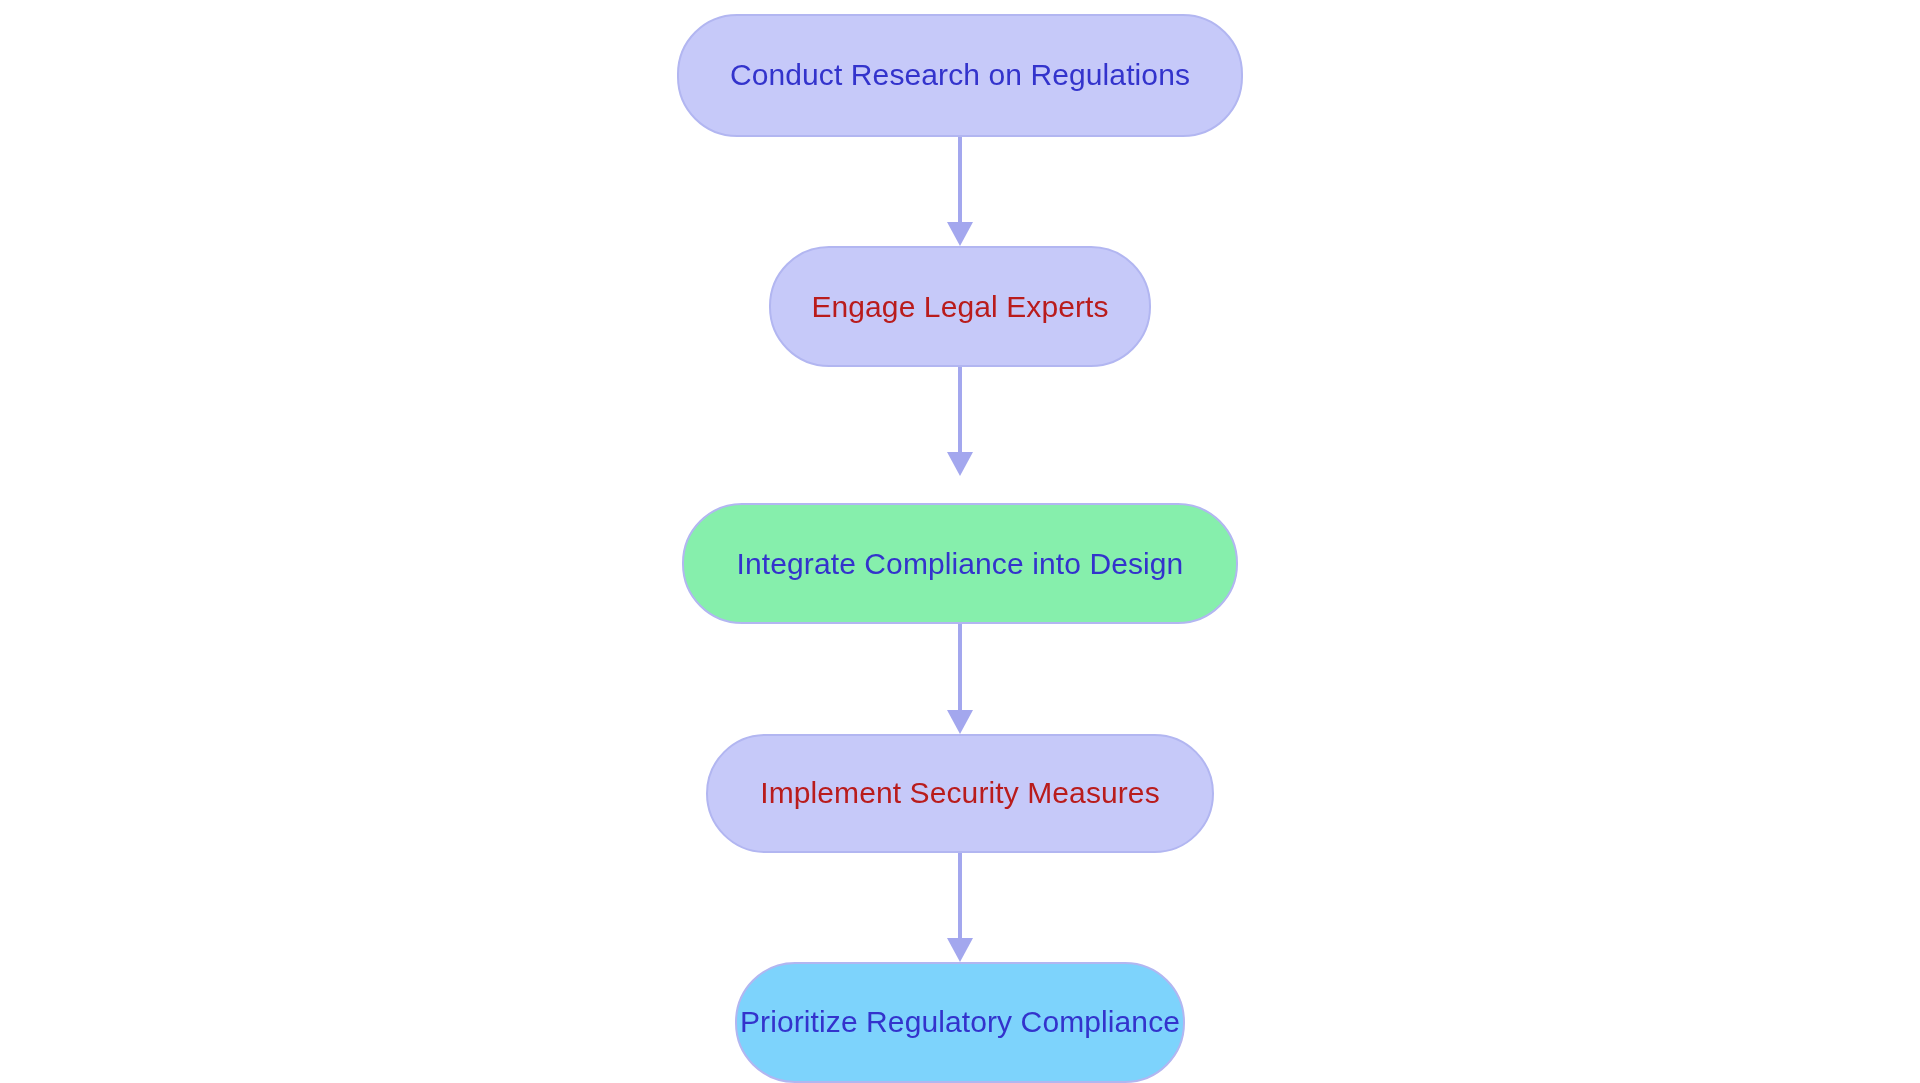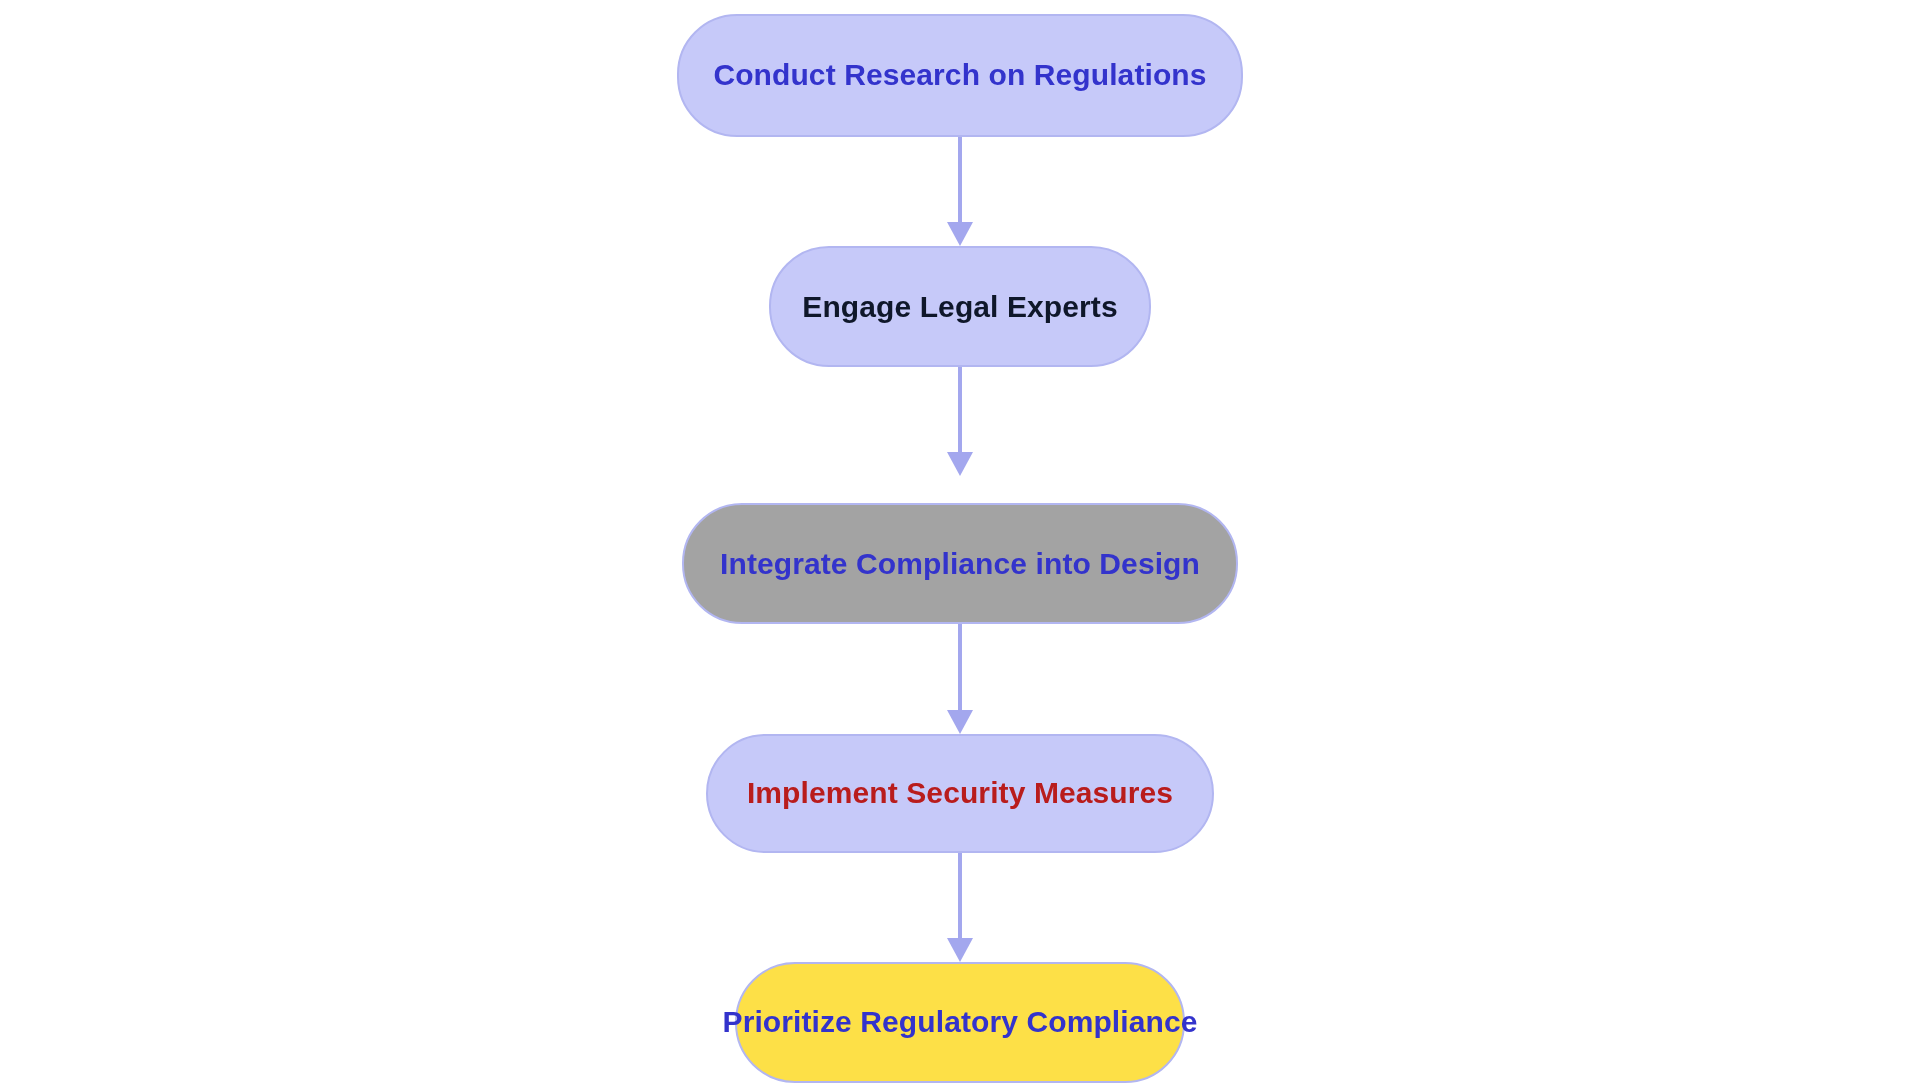--- a/index.html
+++ b/index.html
@@ -46,21 +46,21 @@
     font-weight: 400;
     letter-spacing: 0.1px;
     line-height: 1;
     white-space: nowrap;
     -webkit-font-smoothing: antialiased;
   }
 
   .node-label {
     color: #3333cc;
     font-size: 30px;
-    font-weight: 700;
+    font-weight: 400;
     white-space: nowrap;
     padding: 0 30px;
   }
 
   
   .node-1 { width: 566px; height: 124px; }
   .node-2 { width: 382px; height: 122px; }
   .node-3 { width: 556px; height: 122px; }
   .node-4 { width: 508px; height: 120px; }
   .node-5 { width: 450px; height: 122px; }
@@ -104,44 +104,44 @@
     <div class="node node-1" style="background: rgb(198, 201, 249); border-color: rgb(178, 182, 241); color: rgb(51, 51, 204);">
       <span class="node-label" style="color: rgb(51, 51, 204);">Conduct Research on Regulations</span>
     </div>
 
     <div class="connector conn-1">
       <div class="connector-line" style="background: rgb(163, 167, 238);"></div>
       <div class="connector-arrow" style="border-top-color: rgb(163, 167, 238);"></div>
     </div>
 
     <div class="node node-2" style="background: rgb(198, 201, 249); border-color: rgb(178, 182, 241); color: rgb(51, 51, 204);">
-      <span class="node-label" style="color: #0f172a;">Engage Legal Experts</span>
+      <span class="node-label" style="color: #b91c1c;">Engage Legal Experts</span>
     </div>
 
     <div class="connector conn-2">
       <div class="connector-line" style="background: rgb(163, 167, 238);"></div>
       <div class="connector-arrow" style="border-top-color: rgb(163, 167, 238);"></div>
     </div>
 
-    <div class="node node-3" style="background: #a3a3a3; border-color: rgb(178, 182, 241); color: rgb(51, 51, 204); margin-top: 27px;">
+    <div class="node node-3" style="background: #86efac; border-color: rgb(178, 182, 241); color: rgb(51, 51, 204); margin-top: 27px;">
       <span class="node-label" style="color: rgb(51, 51, 204);">Integrate Compliance into Design</span>
     </div>
 
     <div class="connector conn-3">
       <div class="connector-line" style="background: rgb(163, 167, 238);"></div>
       <div class="connector-arrow" style="border-top-color: rgb(163, 167, 238);"></div>
     </div>
 
     <div class="node node-4" style="background: rgb(198, 201, 249); border-color: rgb(178, 182, 241); color: rgb(51, 51, 204);">
       <span class="node-label" style="color: #b91c1c;">Implement Security Measures</span>
     </div>
 
     <div class="connector conn-4">
       <div class="connector-line" style="background: rgb(163, 167, 238);"></div>
       <div class="connector-arrow" style="border-top-color: rgb(163, 167, 238);"></div>
     </div>
 
-    <div class="node node-5" style="background: #fde047; border-color: rgb(178, 182, 241); color: rgb(51, 51, 204);">
+    <div class="node node-5" style="background: #7dd3fc; border-color: rgb(178, 182, 241); color: rgb(51, 51, 204);">
       <span class="node-label" style="color: rgb(51, 51, 204);">Prioritize Regulatory Compliance</span>
     </div>
 
   </div>
 </div>
 
 </body></html>

